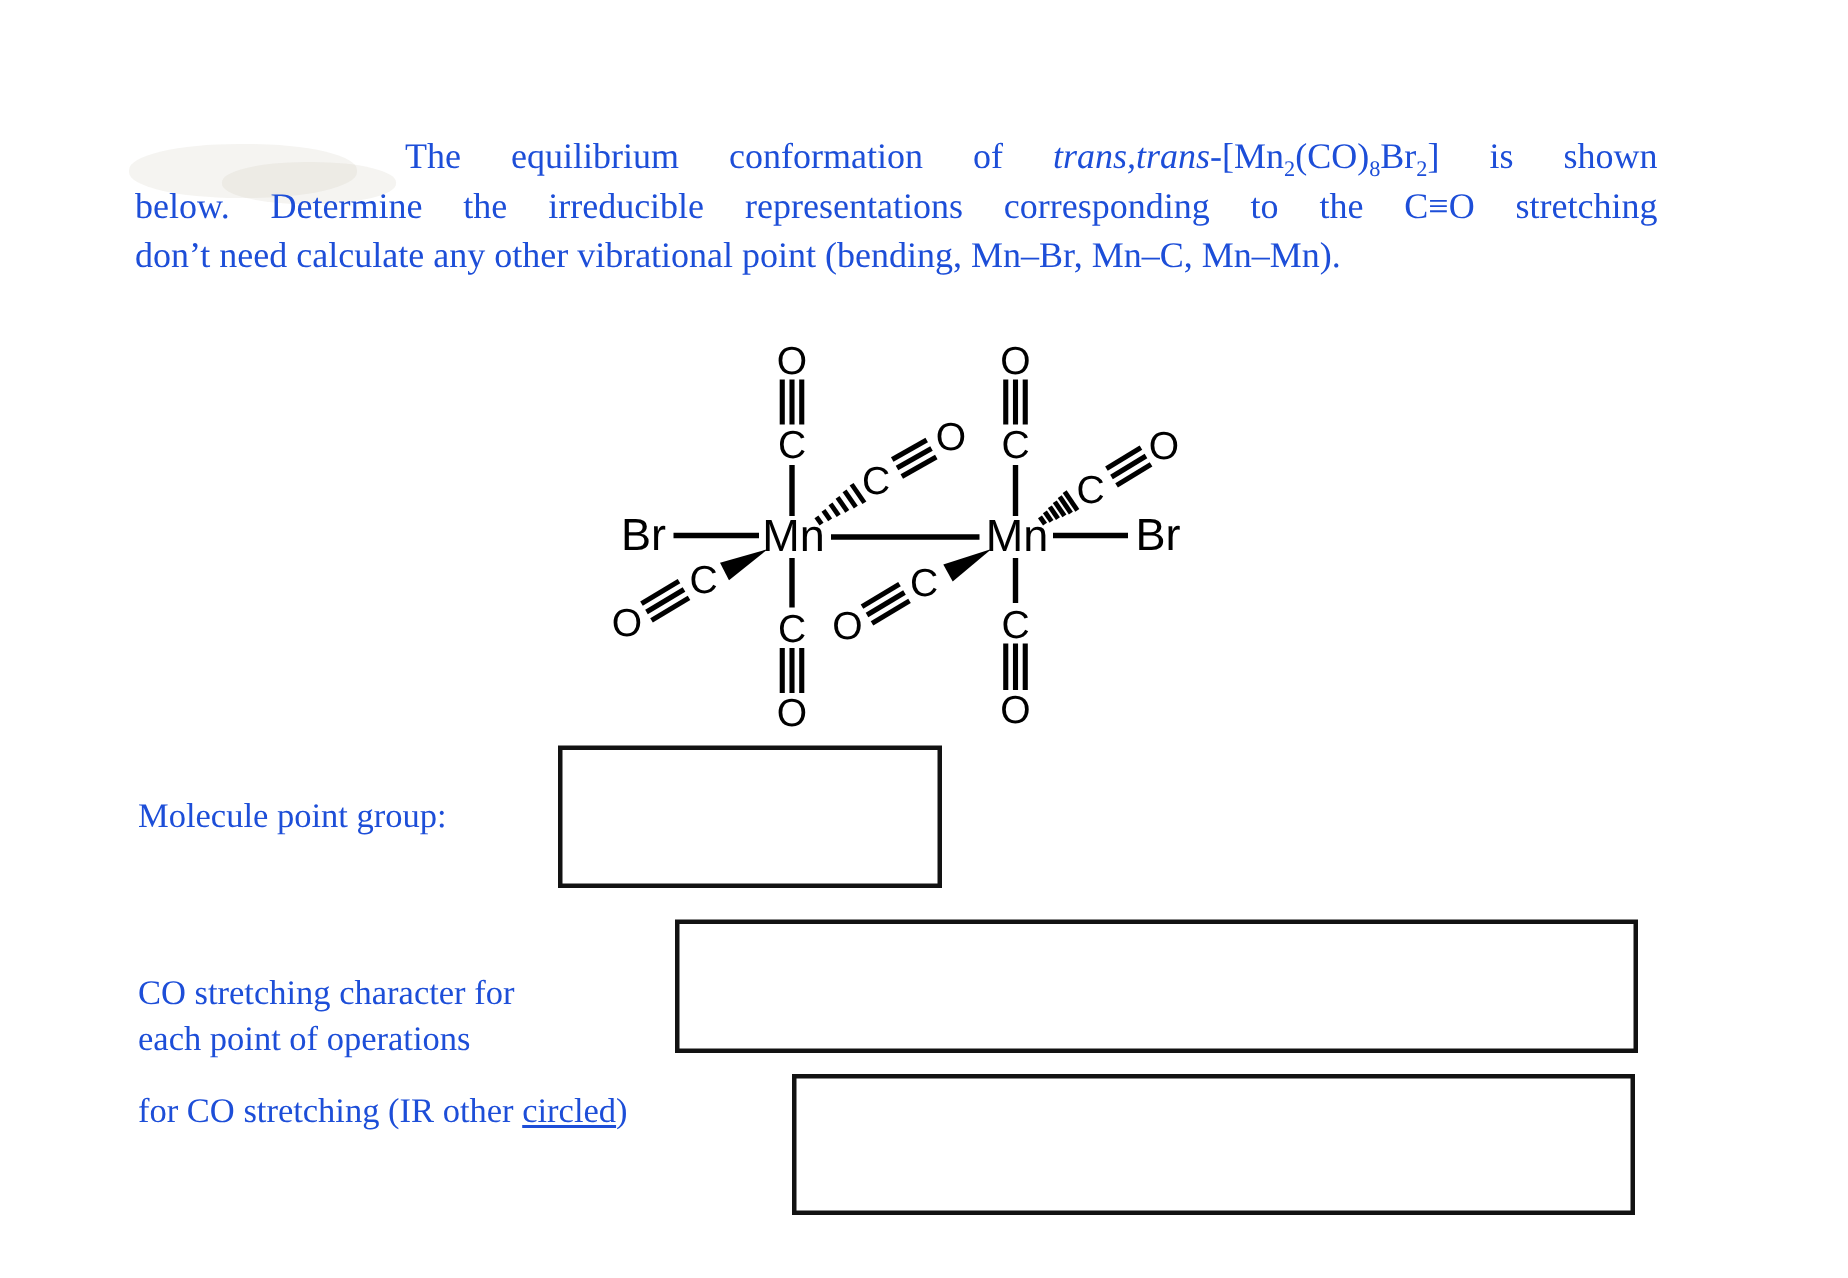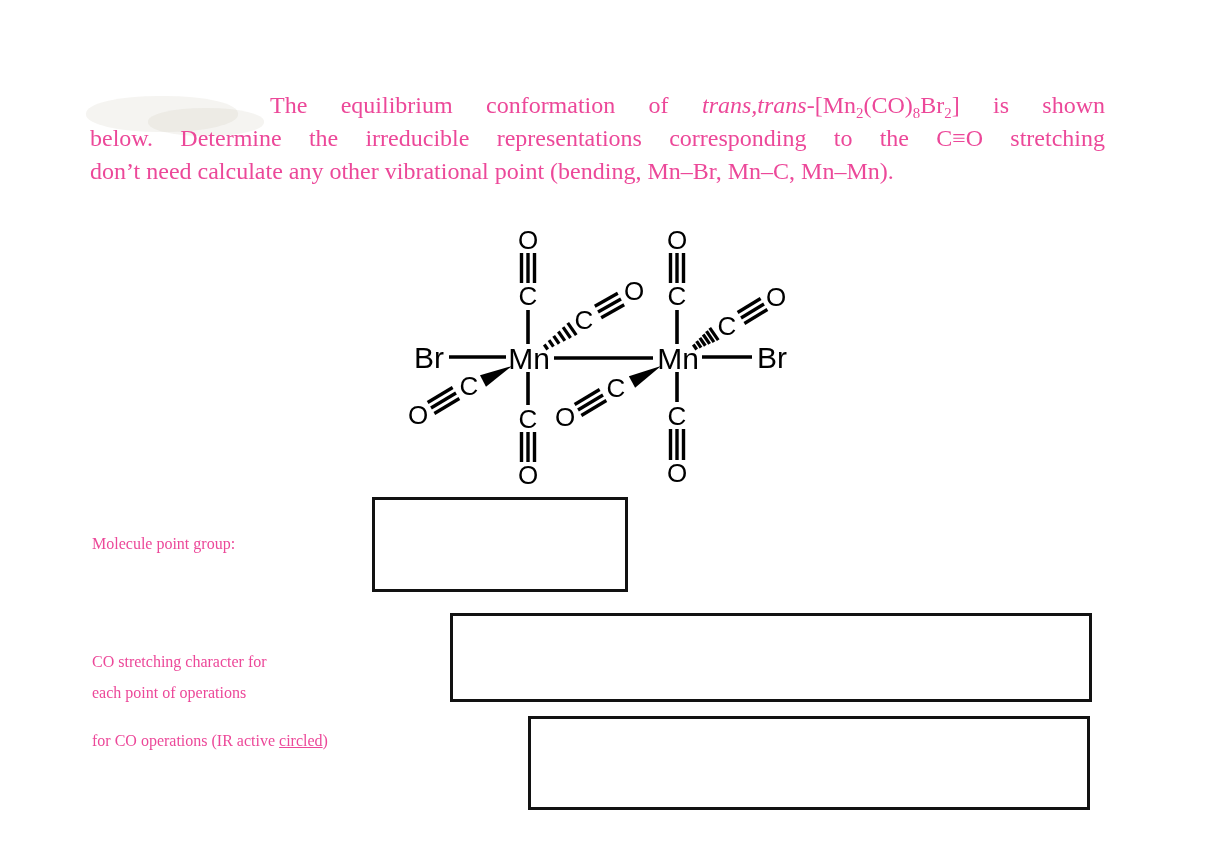--- a/index.html
+++ b/index.html
@@ -1,30 +1,30 @@
 <!DOCTYPE html>
 <html><head>
 <meta charset="utf-8">
 <style>
   html,body{margin:0;padding:0;background:#ffffff;}
   .page{
     position:relative;width:1232px;height:852px;background:#ffffff;
-    font-family:"Liberation Serif", serif;color:#ec4899;overflow:hidden;
+    font-family:"Liberation Serif", serif;color:#1d4ed8;overflow:hidden;
   }
   .smudge{position:absolute;border-radius:48%;background:rgba(205,198,186,0.20);}
   .problem{
     position:absolute;left:90px;top:89px;width:1015px;
     font-size:24px;line-height:33px;
   }
   .problem .jline{text-align:justify;text-align-last:justify;}
   .r-i{font-style:italic;}
   .r-u{text-decoration:underline;}
   .r-sub{font-size:0.62em;vertical-align:-0.34em;line-height:0;}
   .mol{position:absolute;left:0;top:0;}
-  .field-label{position:absolute;font-size:16px;line-height:31px;}
+  .field-label{position:absolute;font-size:23px;line-height:31px;}
   .lbl-point-group{left:92px;top:528px;}
   .lbl-co-char{left:92px;top:646px;}
   .lbl-irreps{left:92px;top:725px;}
   .answer-box{position:absolute;background:#fff;border:3px solid #121212;box-sizing:border-box;}
   .box-point-group{left:372px;top:497px;width:256px;height:95px;}
   .box-co-char{left:450px;top:613px;width:642px;height:89px;}
   .box-irreps{left:528px;top:716px;width:562px;height:94px;}
 </style>
 </head>
 <body>
@@ -113,17 +113,17 @@
     </div>
   <div class="answer-box box-point-group"></div>
 
   <div class="field-label lbl-co-char">
       <div><span>CO stretching character for</span></div>
       <div><span>each point of operations</span></div>
     </div>
   <div class="answer-box box-co-char"></div>
 
   <div class="field-label lbl-irreps">
-      <div><span>for CO operations (IR active </span><span class="r-u">circled</span><span>)</span></div>
+      <div><span>for CO stretching (IR other </span><span class="r-u">circled</span><span>)</span></div>
     </div>
   <div class="answer-box box-irreps"></div>
 
 </div>
 
 </body></html>

